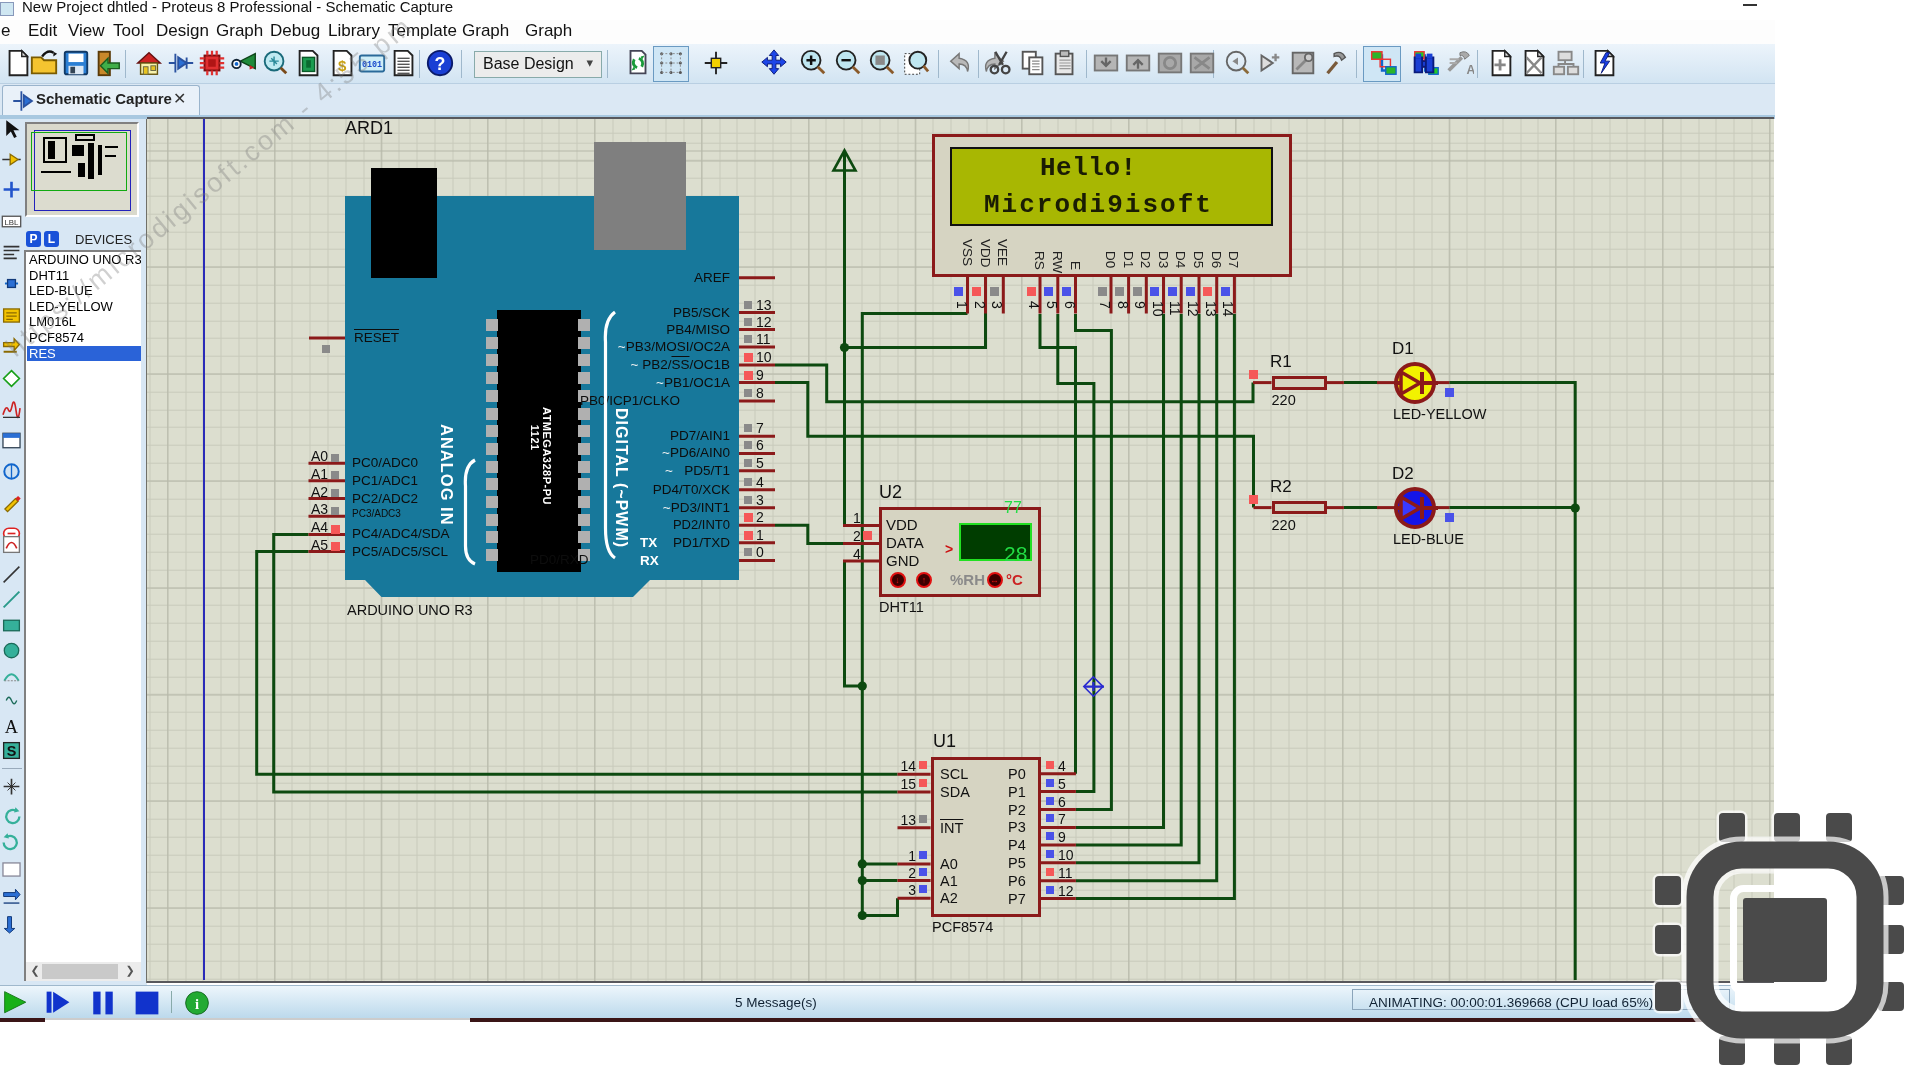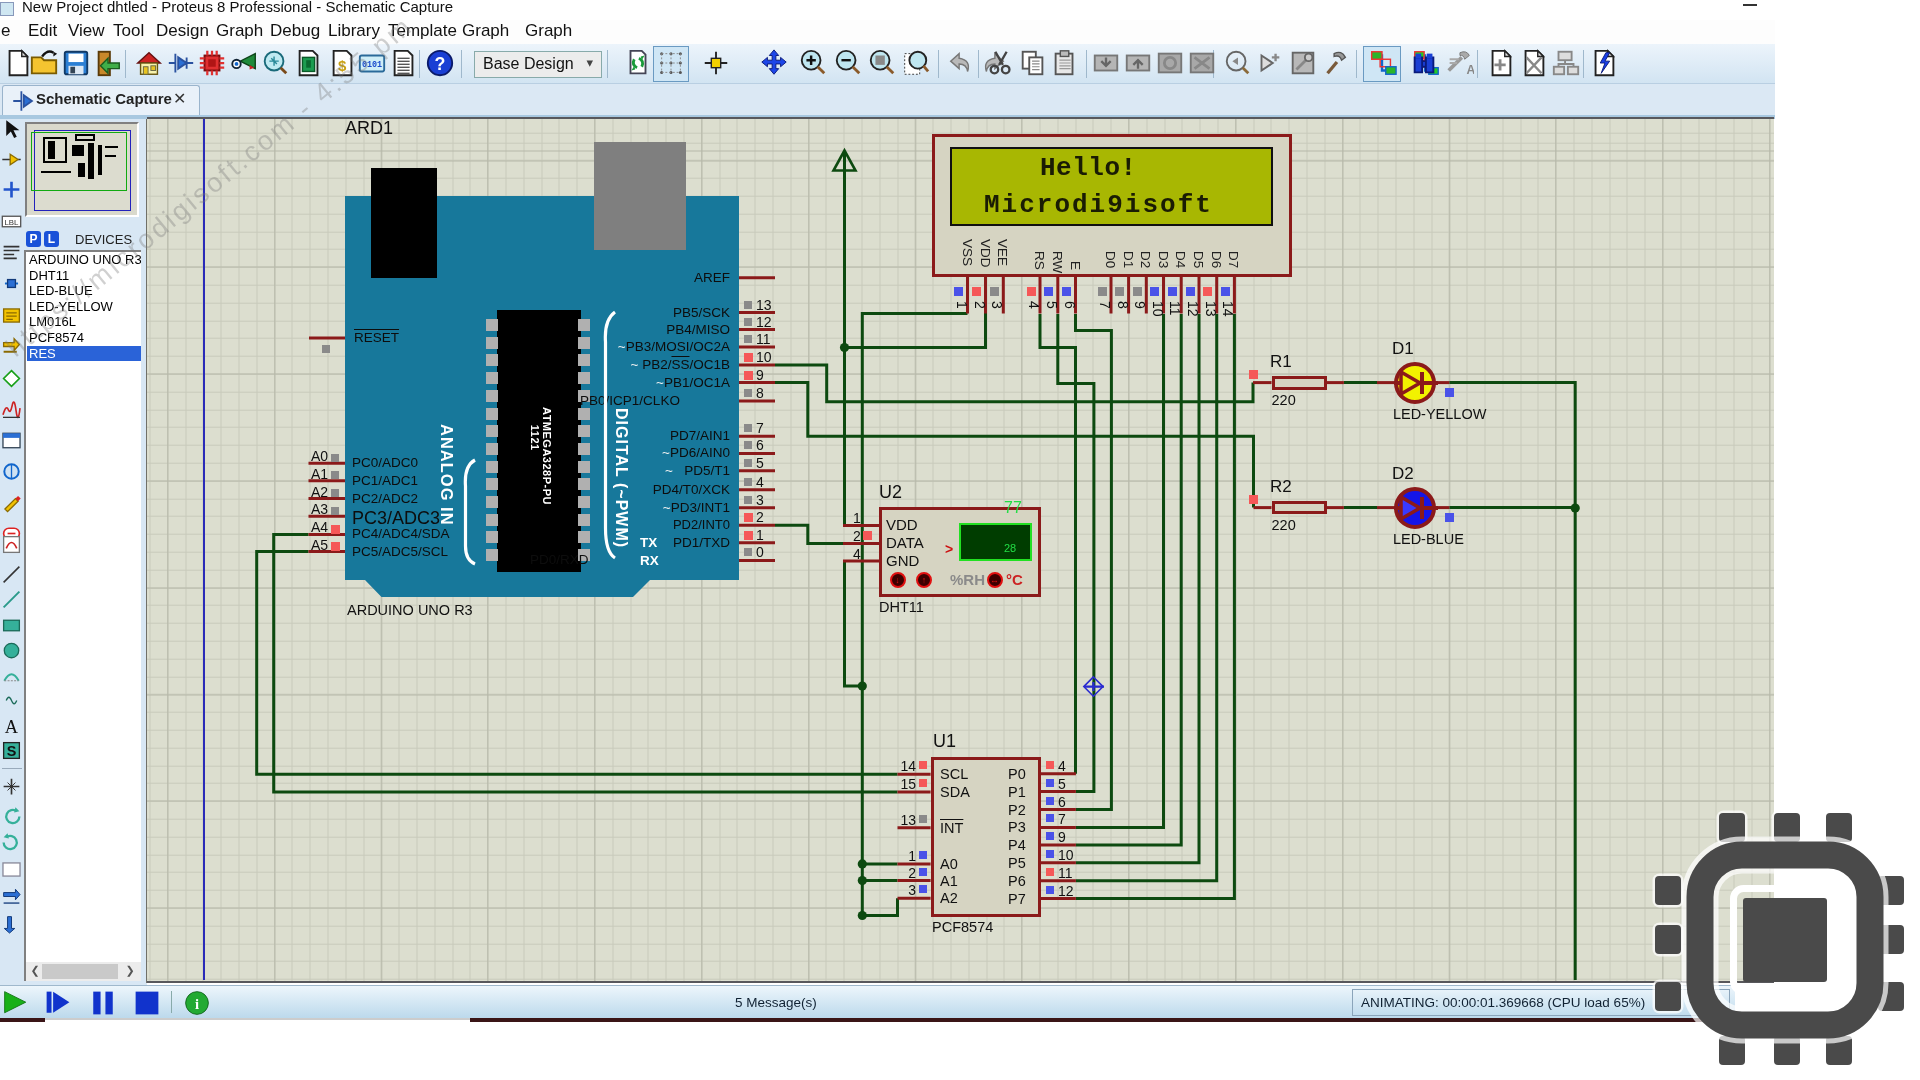--- a/index.html
+++ b/index.html
@@ -30,22 +30,22 @@
   background-color:#dcdecf;
   background-image:
     repeating-linear-gradient(90deg,#b6b8a9 0,#b6b8a9 1px,transparent 1px,transparent 106.8px),
     repeating-linear-gradient(0deg,#b6b8a9 0,#b6b8a9 1px,transparent 1px,transparent 106.8px),
     repeating-linear-gradient(90deg,#c8cabb 0,#c8cabb 1px,transparent 1px,transparent 17.8px),
     repeating-linear-gradient(0deg,#c8cabb 0,#c8cabb 1px,transparent 1px,transparent 17.8px);
   background-position:20.3px 32.5px,20.3px 32.5px,2.5px 14.7px,2.5px 14.7px;}
 #world{position:absolute;left:-147px;top:-119px;width:1920px;height:1080px;}
 #statusbar{position:absolute;left:0;top:985px;width:1735px;height:33px;
   background:linear-gradient(#edf6fc,#bcd9ec);border-top:1px solid #9fb8cc;}
-#animbox{position:absolute;left:1352px;top:3px;width:378px;height:27px;border:1px solid #8aa4ba;
-  font-size:13.5px;color:#123;padding-top:5px;padding-left:8px}
+#animbox{position:absolute;left:1352px;top:3px;width:378px;height:21px;border:1px solid #8aa4ba;
+  font-size:13.5px;color:#123;padding-top:5px;padding-left:16px}
 .sq{position:absolute;width:8px;height:8px}
 .lbl{position:absolute;white-space:nowrap}
 .rot{transform-origin:0 0;transform:rotate(90deg);white-space:nowrap;position:absolute}
 #wm{position:absolute;left:10px;top:336px;transform-origin:0 50%;
   transform:rotate(-39.5deg);font-size:27px;letter-spacing:3px;color:rgba(120,120,120,0.35);
   z-index:40;white-space:nowrap}
 .tbi{position:absolute;top:3px;width:32px;height:34px;font-size:22px;text-align:center;line-height:32px}
 </style></head><body>
 
 <div id="titlebar">
@@ -613,21 +613,21 @@
       <div class="lbl" style="left:530px;top:499.8px;width:200px;text-align:right;font-size:13.5px;color:#0d0d0d"><span style="color:#f2f2f2">~</span>PD3/INT1</div>
       <div class="lbl" style="left:530px;top:517.2px;width:200px;text-align:right;font-size:13px;color:#0d0d0d">PD2/INT0</div>
       <div class="lbl" style="left:530px;top:534.8px;width:200px;text-align:right;font-size:13.5px;color:#0d0d0d">PD1/TXD</div>
       <div class="lbl" style="left:530px;top:552.4px;width:200px;text-align:left;font-size:13.5px;color:#0d0d0d">PD0/RXD</div>
       <div class="lbl" style="left:640px;top:535px;font-size:13.5px;font-weight:bold;color:#fff">TX</div>
       <div class="lbl" style="left:640px;top:552.5px;font-size:13.5px;font-weight:bold;color:#fff">RX</div>
       <div class="lbl" style="left:354px;top:330px;font-size:13.5px;color:#0d0d0d"><span style="text-decoration:overline">RESET</span></div>
       <div class="lbl" style="left:352px;top:455.3px;font-size:13.5px;color:#0d0d0d">PC0/ADC0</div>
       <div class="lbl" style="left:352px;top:472.7px;font-size:13.5px;color:#0d0d0d">PC1/ADC1</div>
       <div class="lbl" style="left:352px;top:490.5px;font-size:13.5px;color:#0d0d0d">PC2/ADC2</div>
-      <div class="lbl" style="left:352px;top:508.3px;font-size:18px;color:#0d0d0d">PC3/ADC3</div>
+      <div class="lbl" style="left:352px;top:508.3px;font-size:10px;color:#0d0d0d">PC3/ADC3</div>
       <div class="lbl" style="left:352px;top:526.4px;font-size:13.5px;color:#0d0d0d">PC4/ADC4/SDA</div>
       <div class="lbl" style="left:352px;top:543.5px;font-size:13.5px;color:#0d0d0d">PC5/ADC5/SCL</div>
       <div class="rot" style="left:456px;top:424px;font-size:16.5px;font-weight:bold;color:#fff;letter-spacing:1px">ANALOG IN</div>
       <div class="rot" style="left:630px;top:408px;font-size:16px;font-weight:bold;color:#fff;letter-spacing:1px">DIGITAL (~PWM)</div>
       <svg class="abs" style="left:459px;top:458px" width="20" height="108" viewBox="0 0 20 108">
         <path d="M16 2 Q5 8 6.5 28 L6.5 88 Q6.5 102 16 106" fill="none" stroke="#fff" stroke-width="3.2"></path>
       </svg>
       <svg class="abs" style="left:599px;top:310px" width="20" height="250" viewBox="0 0 20 250">
         <path d="M16 2 Q5 10 6.5 32 L6.5 218 Q6.5 242 16 248" fill="none" stroke="#fff" stroke-width="3.2"></path>
       </svg>
@@ -718,21 +718,21 @@
       <div class="rot" style="left:1218.7px;top:301px;font-size:14px;color:#111">13</div>
       <div class="sq" style="left:1220.9px;top:287px;width:9px;height:9px;background:#4a52e8"></div>
       <div class="rot" style="left:1236.4px;top:301px;font-size:14px;color:#111">14</div>
       <div class="abs" style="left:879px;top:507px;width:162px;height:90px;background:#d6d4c2;border:3.5px solid #8b1a1a"></div>
       <div class="lbl" style="left:879px;top:482px;font-size:18px;color:#111">U2</div>
       <div class="lbl" style="left:886px;top:516px;font-size:15px;color:#111">VDD</div>
       <div class="lbl" style="left:886px;top:534px;font-size:15px;color:#111">DATA</div>
       <div class="lbl" style="left:886px;top:552px;font-size:15px;color:#111">GND</div>
       <div class="abs" style="left:959px;top:523px;width:73px;height:38px;background:#003d00;border:2px solid #22e022"></div>
       <div class="lbl" style="left:1004px;top:499px;font-size:16px;color:#22dd44">77</div>
-      <div class="lbl" style="left:1004px;top:542px;font-size:11px;color:#22dd44">28</div>
+      <div class="lbl" style="left:1004px;top:542px;font-size:21px;color:#22dd44">28</div>
       <div class="lbl" style="left:945px;top:541px;font-size:14px;font-weight:bold;color:#cc1111">&gt;</div>
       <div class="abs" style="left:889.5px;top:572px;width:16px;height:16px;border-radius:50%;background:#3d0000;border:2px solid #e01010;color:#e01010;font-size:9px;text-align:center;line-height:12px">↓</div>
       <div class="abs" style="left:916.0px;top:572px;width:16px;height:16px;border-radius:50%;background:#3d0000;border:2px solid #e01010;color:#e01010;font-size:9px;text-align:center;line-height:12px">↑</div>
       <div class="abs" style="left:986.5px;top:572px;width:16px;height:16px;border-radius:50%;background:#3d0000;border:2px solid #e01010;color:#e01010;font-size:9px;text-align:center;line-height:12px">↔</div>
       <div class="lbl" style="left:950px;top:571px;font-size:15px;font-weight:bold;color:#8a8a8a">%RH</div>
       <div class="lbl" style="left:1006px;top:571px;font-size:15px;font-weight:bold;color:#cc2222">°C</div>
       <div class="lbl" style="left:879px;top:599px;font-size:14.5px;color:#111">DHT11</div>
       <div class="lbl" style="left:853px;top:510.4px;font-size:14px;color:#111">1</div>
       <div class="lbl" style="left:853px;top:528.4px;font-size:14px;color:#111">2</div>
       <div class="lbl" style="left:853px;top:545.9px;font-size:14px;color:#111">4</div>

